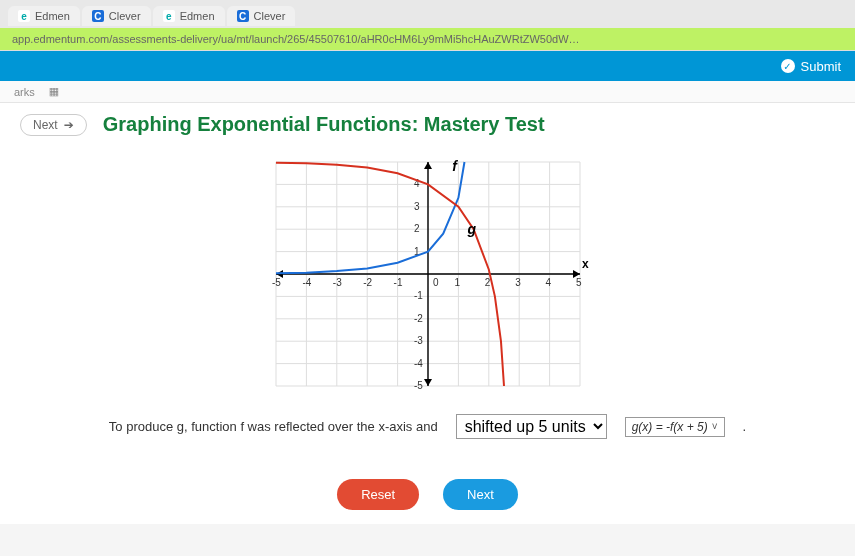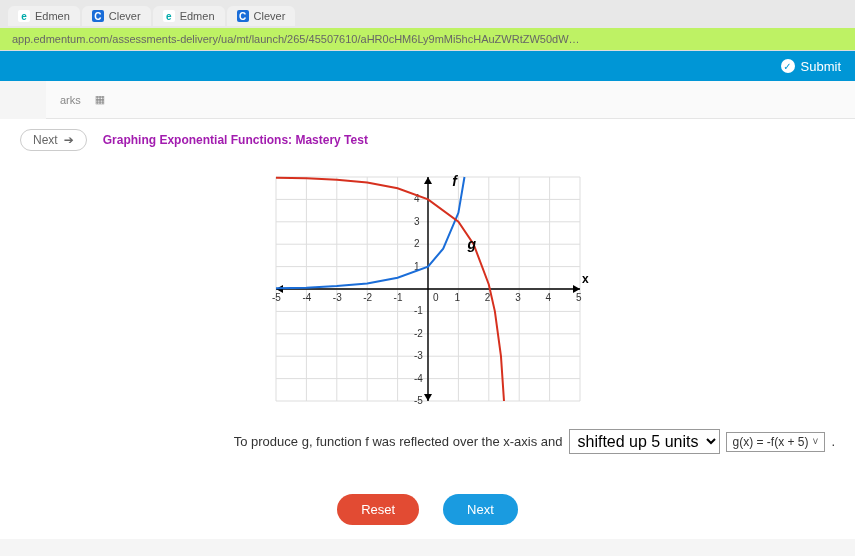--- a/index.html
+++ b/index.html
@@ -60,64 +60,65 @@
 }
 .check-icon {
   width: 14px; height: 14px; border-radius: 50%;
   background: #fff; color: #0096d6;
   display: inline-flex; align-items: center; justify-content: center;
   font-size: 10px;
 }
 
 .subbar {
   background: #fafafa; border-bottom: 1px solid #e5e5e5;
-  padding: 12px 14px; font-size: 11px; color: #888;
-  display: flex; gap: 14px; align-items: center; margin-left: 46px;
+  padding: 4px 14px; font-size: 11px; color: #888;
+  display: flex; gap: 14px; align-items: center;
 }
 
 .main {
   background: #fff;
   padding: 10px 20px 14px 20px;
 }
 .heading-row { display: flex; align-items: center; gap: 16px; margin-bottom: 8px; }
 .next-pill {
   background: #fff; border: 1px solid #ccc; border-radius: 14px;
   padding: 3px 12px; font-size: 12px; color: #666;
   display: flex; align-items: center; gap: 6px; cursor: pointer;
 }
-.title { font-size: 12px; font-weight: 600; color: #a21caf; }
+.title { font-size: 20px; font-weight: 600; color: #15803d; }
 
 .graph-wrap { display: flex; justify-content: center; margin: 4px 0 10px 0; }
 svg.graph { background: #ffffff; }
 
 .sentence {
   text-align: center;
   font-size: 13px;
   color: #333;
   margin: 10px 0 14px 0;
   display: flex;
-  justify-content: flex-end;
+  justify-content: center;
   align-items: center;
   flex-wrap: wrap;
-  gap: 6px;
+  gap: 18px;
 }
 .sentence select {
   font-size: 16px;
   padding: 2px 4px;
   border: 1px solid #999;
   background: #fff;
 }
 .g-def-box {
   border: 1px solid #999;
   padding: 2px 6px;
   font-size: 12px;
   background: #fff;
   display: inline-flex;
   align-items: center;
   gap: 4px;
+  font-style: italic;
 }
 .g-def-box .caret { font-size: 10px; color: #555; }
 
 .btn-row { display: flex; justify-content: center; gap: 24px; margin-top: 40px; }
 .btn {
   border: none; border-radius: 18px;
   padding: 8px 24px; font-size: 13px; color: #fff; cursor: pointer;
 }
 .btn-reset { background: #e24b33; }
 .btn-next { background: #1a9be0; }

